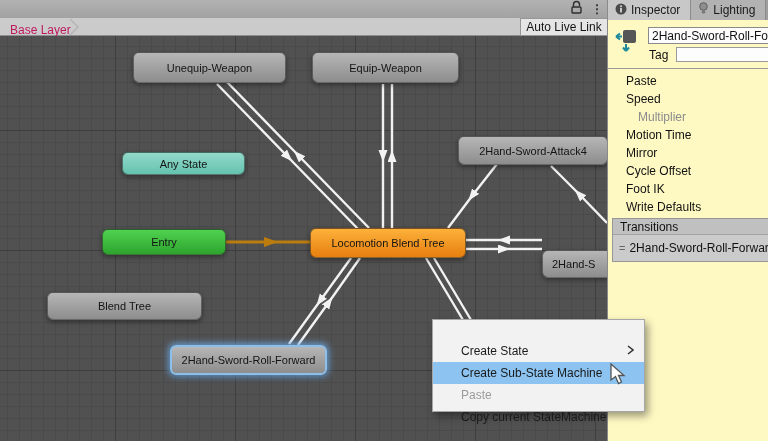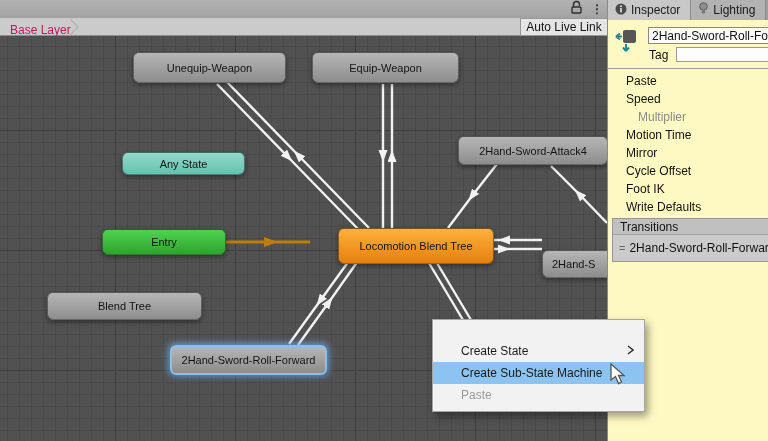--- a/index.html
+++ b/index.html
@@ -153,41 +153,44 @@
         <line x1="434" y1="258" x2="477" y2="330" stroke="#f2f2f2" stroke-width="2.4"></line>
 
         <polyline points="226,242 271,242 310,242" fill="none" stroke="#bc7d0e" stroke-width="3" marker-mid="url(#ao)"></polyline>
       </svg>
 
       <div class="node gray" style="left:133px; top:16px; width:153px; height:31px;">Unequip-Weapon</div>
       <div class="node gray" style="left:312px; top:16px; width:147px; height:31px;">Equip-Weapon</div>
       <div class="node teal" style="left:102px; top:116px; width:123px; height:23px;">Any State</div>
       <div class="node gray" style="left:458px; top:100px; width:150px; height:29px;">2Hand-Sword-Attack4</div>
       <div class="node green" style="left:102px; top:193px; width:124px; height:26px;">Entry</div>
-      <div class="node orange" style="left:310px; top:192px; width:156px; height:36px;margin-left:28px;">Locomotion Blend Tree</div>
+      <div class="node orange" style="left:310px; top:192px; width:156px; height:30px;">Locomotion Blend Tree</div>
       <div class="node gray" style="left:542px; top:194px; width:70px; height:28px; justify-content:flex-start; padding-left:9px;margin-top:20px;">2Hand-S</div>
       <div class="node gray" style="left:47px; top:256px; width:155px; height:28px;">Blend Tree</div>
       <div class="node gray selected" style="left:170px; top:309px; width:157px; height:30px;">2Hand-Sword-Roll-Forward</div>
     </div>
   </div>
 
   <div id="contextmenu">
     <div class="menuitem">
       <span>Create State</span>
       <span class="submenu-arrow">
         <svg width="7" height="14" viewBox="0 0 7 14">
             <polyline points="1,3 6,7 1,11" fill="none" stroke="#333" stroke-width="1.5"></polyline>
           </svg>
       </span>
     </div>
     <div class="menuitem highlight">
       <span>Create Sub-State Machine</span>
     </div>
     <div class="menuitem disabled">
       <span>Paste</span>
+    </div>
+    <div class="menuitem">
+      <span>Copy current StateMachine</span>
     </div>
   </div>
 
   <div id="cursor">
     <svg width="17" height="23" viewBox="0 0 17 23">
       <polygon points="1,1 1,17 5.5,13.5 8.5,20.5 11.5,19 8.5,12.5 14,12.5" fill="#fff" stroke="#555" stroke-width="1.3"></polygon>
     </svg>
   </div>
 
   <div id="inspector">

